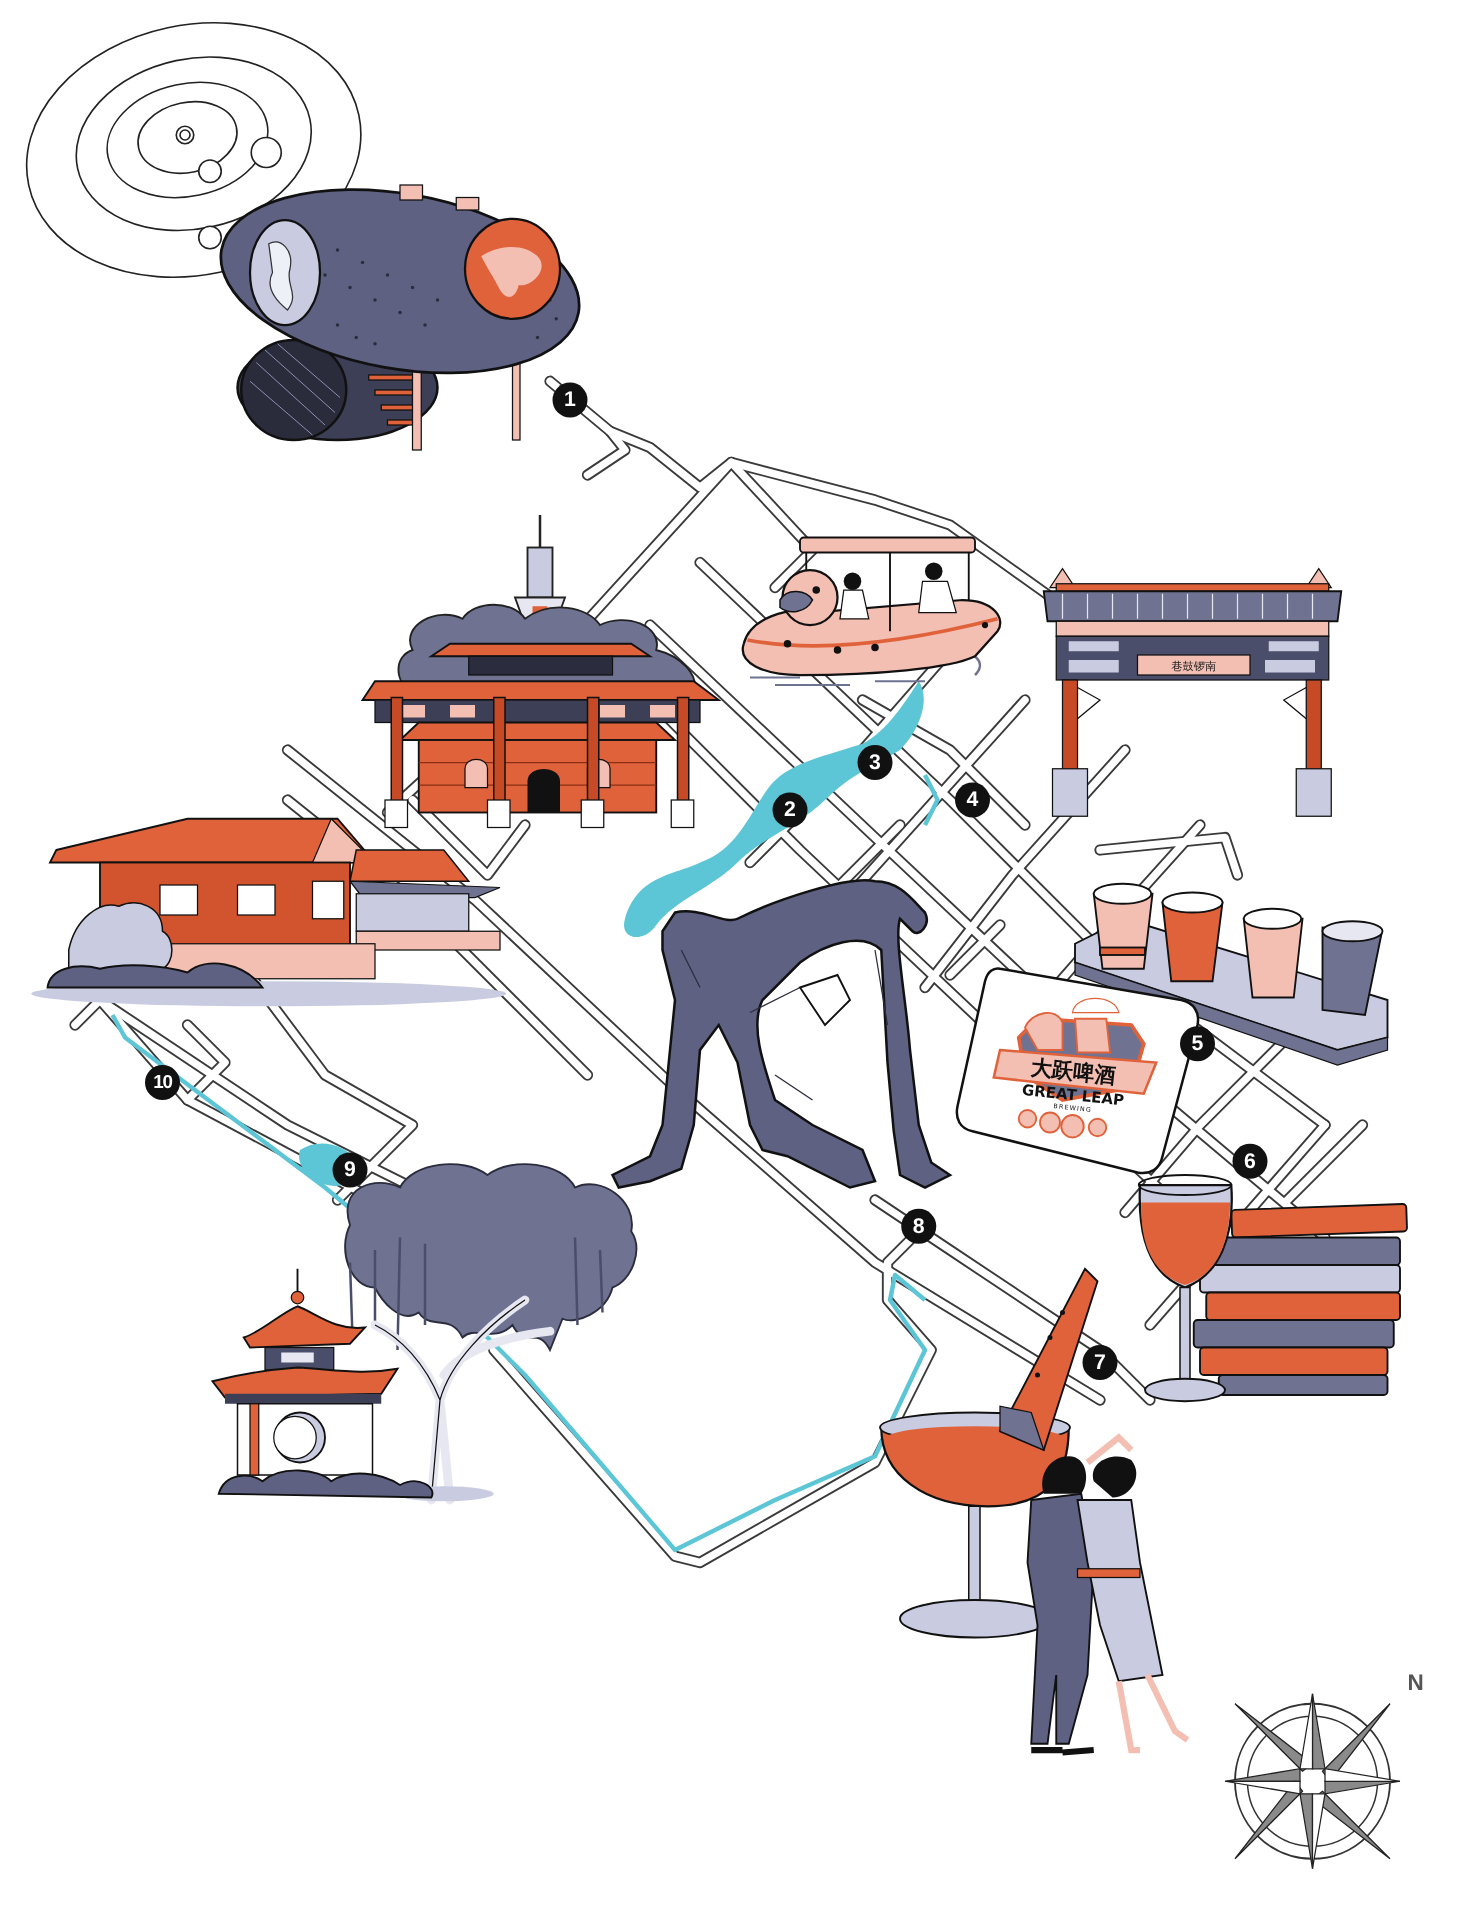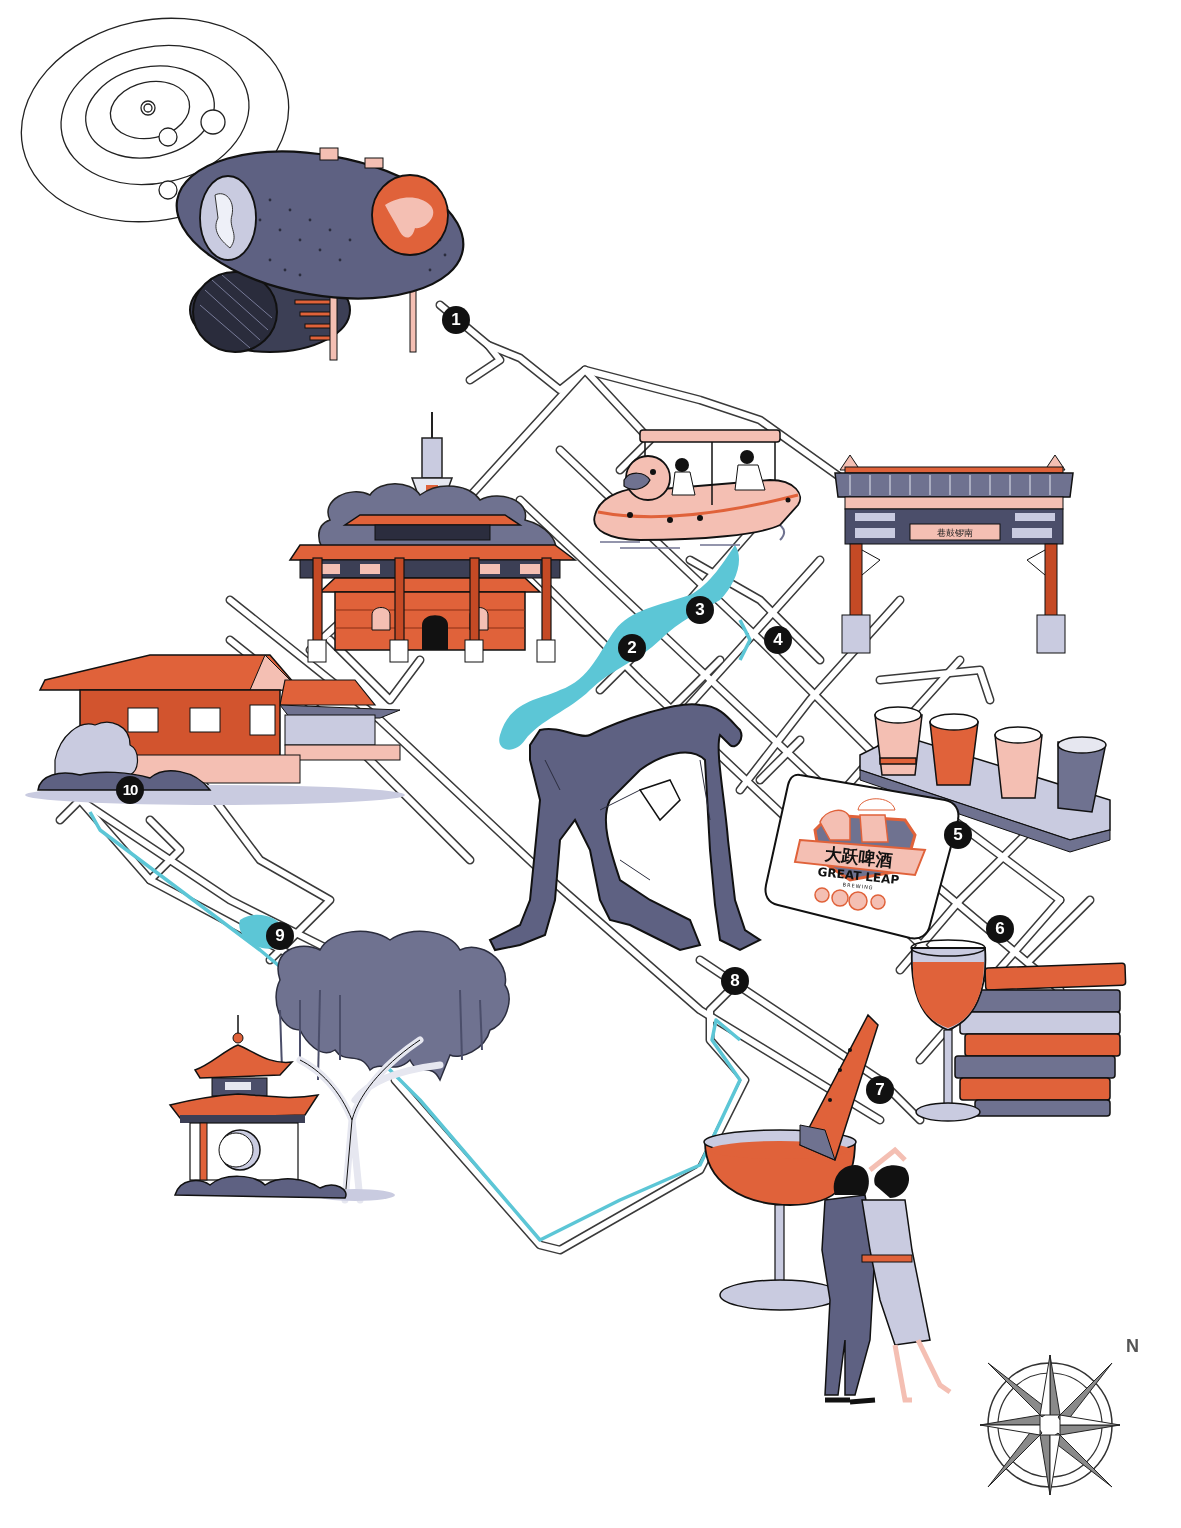--- a/index.html
+++ b/index.html
@@ -430,15 +430,15 @@
 
 <div class="marker" style="left:456px;top:320px">1</div>
 <div class="marker" style="left:632px;top:648px">2</div>
 <div class="marker" style="left:700px;top:610px">3</div>
 <div class="marker" style="left:778px;top:640px">4</div>
 <div class="marker" style="left:958px;top:835px">5</div>
 <div class="marker" style="left:1000px;top:929px">6</div>
 <div class="marker" style="left:880px;top:1090px">7</div>
 <div class="marker" style="left:735px;top:981px">8</div>
 <div class="marker" style="left:280px;top:936px">9</div>
-<div class="marker wide" style="left:130px;top:790px">10</div>
+<div class="marker wide" style="left:130px;top:866px">10</div>
 
 <div class="compass-n">N</div>
 
 </body></html>

